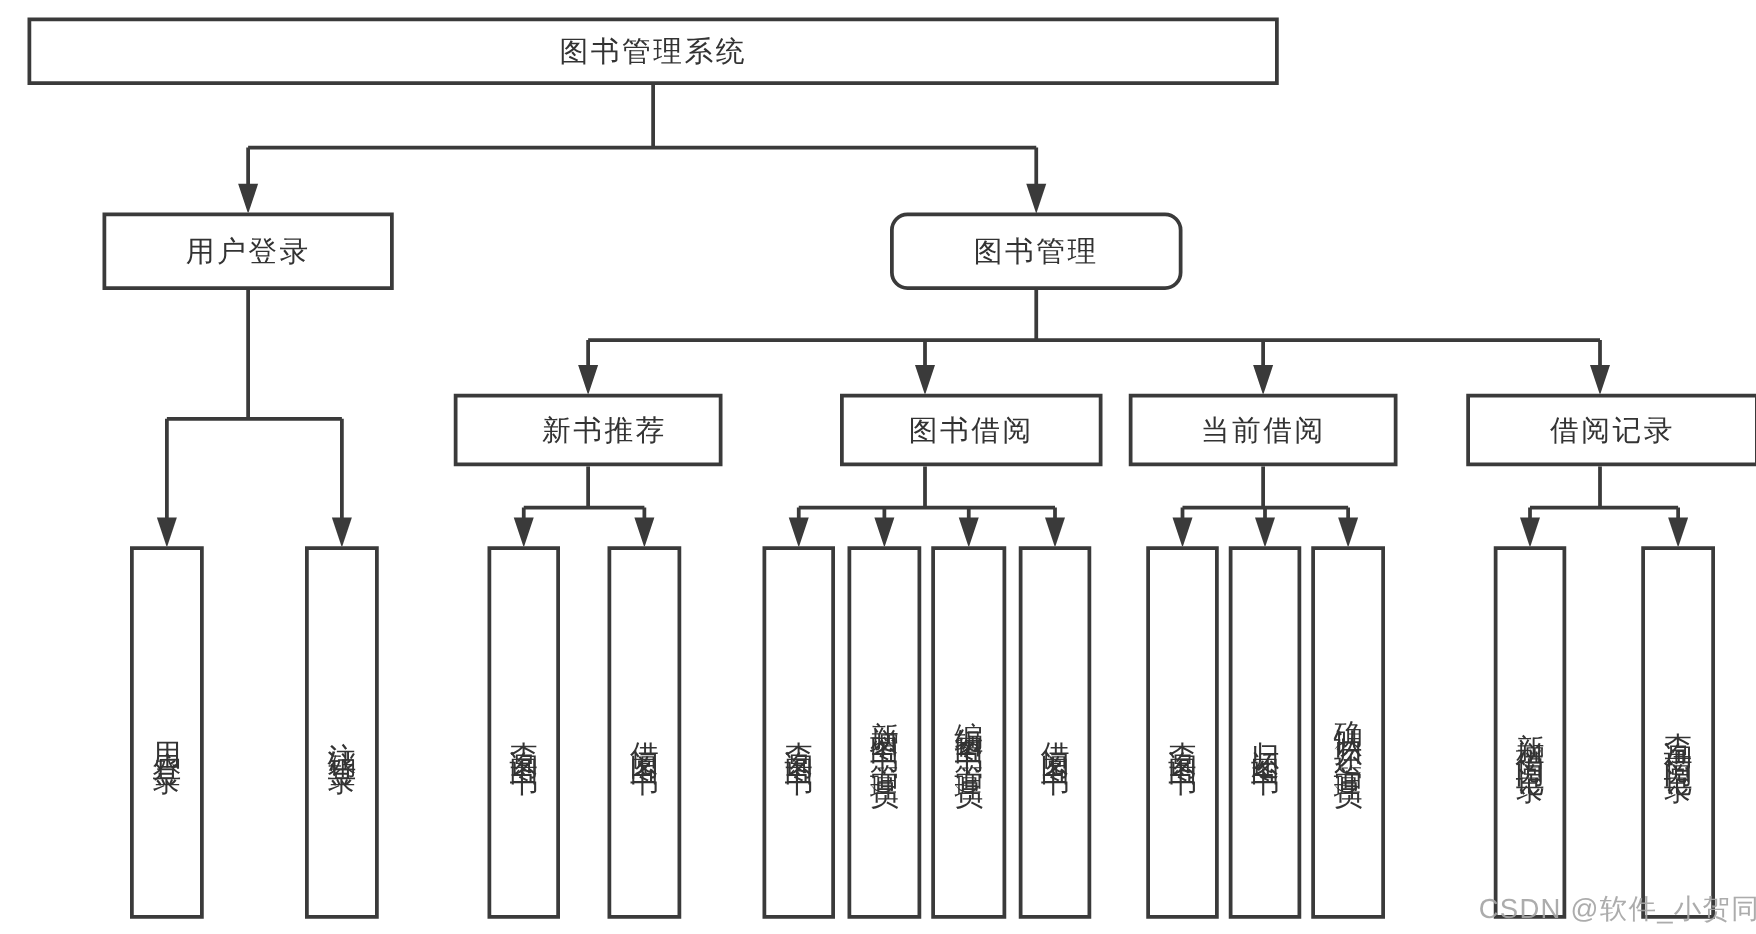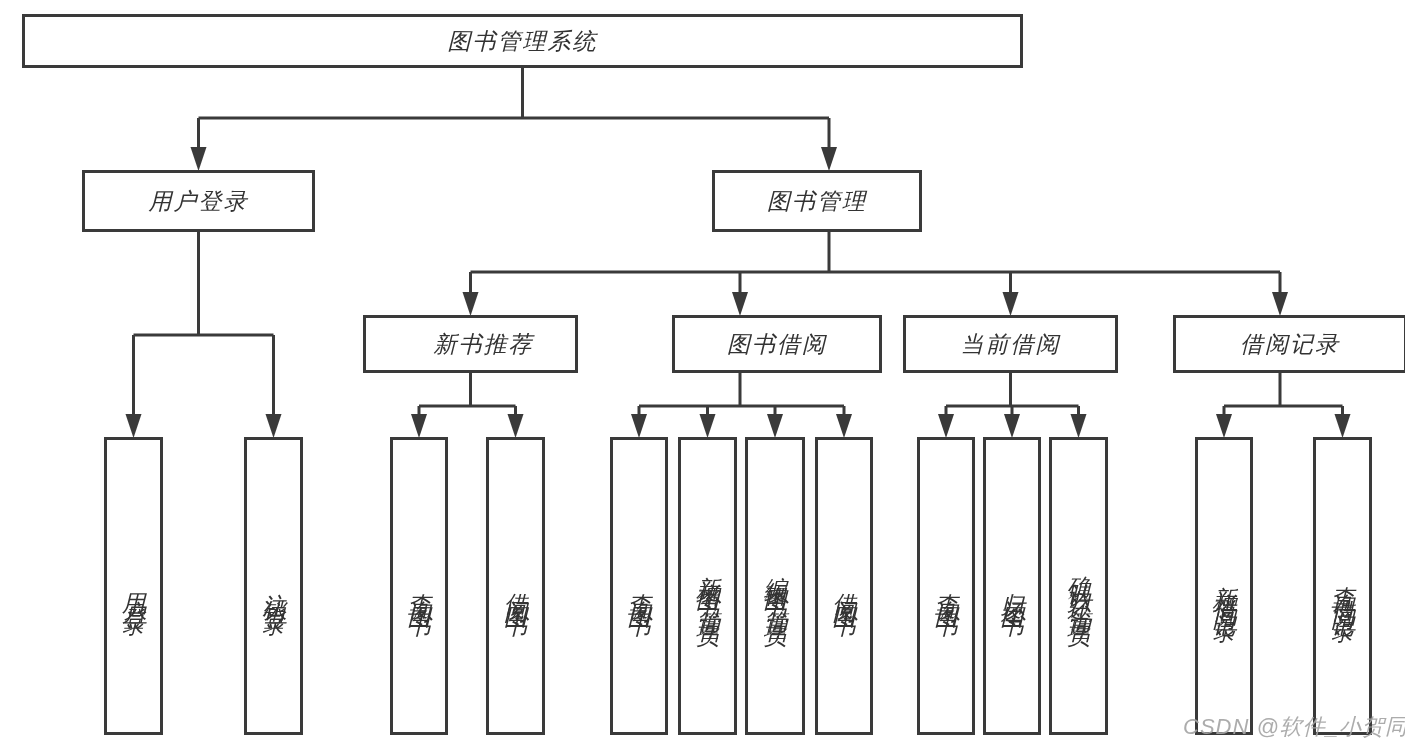--- a/index.html
+++ b/index.html
@@ -3,21 +3,20 @@
 <meta charset="utf-8">
 <style>
   html, body { margin: 0; padding: 0; background: #ffffff; }
   .canvas {
     position: relative;
     width: 1405px;
     height: 747px;
     background: #ffffff;
     overflow: hidden;
     font-family: "Liberation Sans", "DejaVu Sans", sans-serif;
-    font-style: italic;
   }
   .wires { position: absolute; left: 0; top: 0; }
   .box {
     position: absolute;
     box-sizing: border-box;
     border: 3px solid #3a3a3a;
     background: #ffffff;
     color: #333333;
     display: flex;
     align-items: center;
@@ -77,21 +76,21 @@
       <polygon points="1004,414 1020,414 1012,438"></polygon>
       <polygon points="1070.5,414 1086.5,414 1078.5,438"></polygon>
       <polygon points="1216,414 1232,414 1224,438"></polygon>
       <polygon points="1334.5,414 1350.5,414 1342.5,438"></polygon>
     </g>
   </svg>
 
   <div class="box hbox" style="left:22px; top:14px; width:1001px; height:54px;">图书管理系统</div>
 
   <div class="box hbox" style="left:82px; top:170px; width:233px; height:62px;">用户登录</div>
-  <div class="box hbox" style="left:712px; top:170px; width:210px; height:62px;">图书管理</div>
+  <div class="box hbox" style="left:712px; top:170px; width:234px; height:62px;border-radius:14px;">图书管理</div>
 
   <div class="box hbox" style="left:363px; top:315px; width:215px; height:58px;padding-left:26px;">新书推荐</div>
   <div class="box hbox" style="left:635px; top:315px; width:210px; height:58px;margin-left:37px;">图书借阅</div>
   <div class="box hbox" style="left:903px; top:315px; width:215px; height:58px;">当前借阅</div>
   <div class="box hbox" style="left:1173px; top:315px; width:234px; height:58px;">借阅记录</div>
 
   <div class="box vbox" style="left:104px; top:437px; width:59px; height:298px;">用户登录</div>
   <div class="box vbox" style="left:244px; top:437px; width:59px; height:298px;">注销登录</div>
 
   <div class="box vbox" style="left:390px; top:437px; width:58px; height:298px;">查询图书</div>

